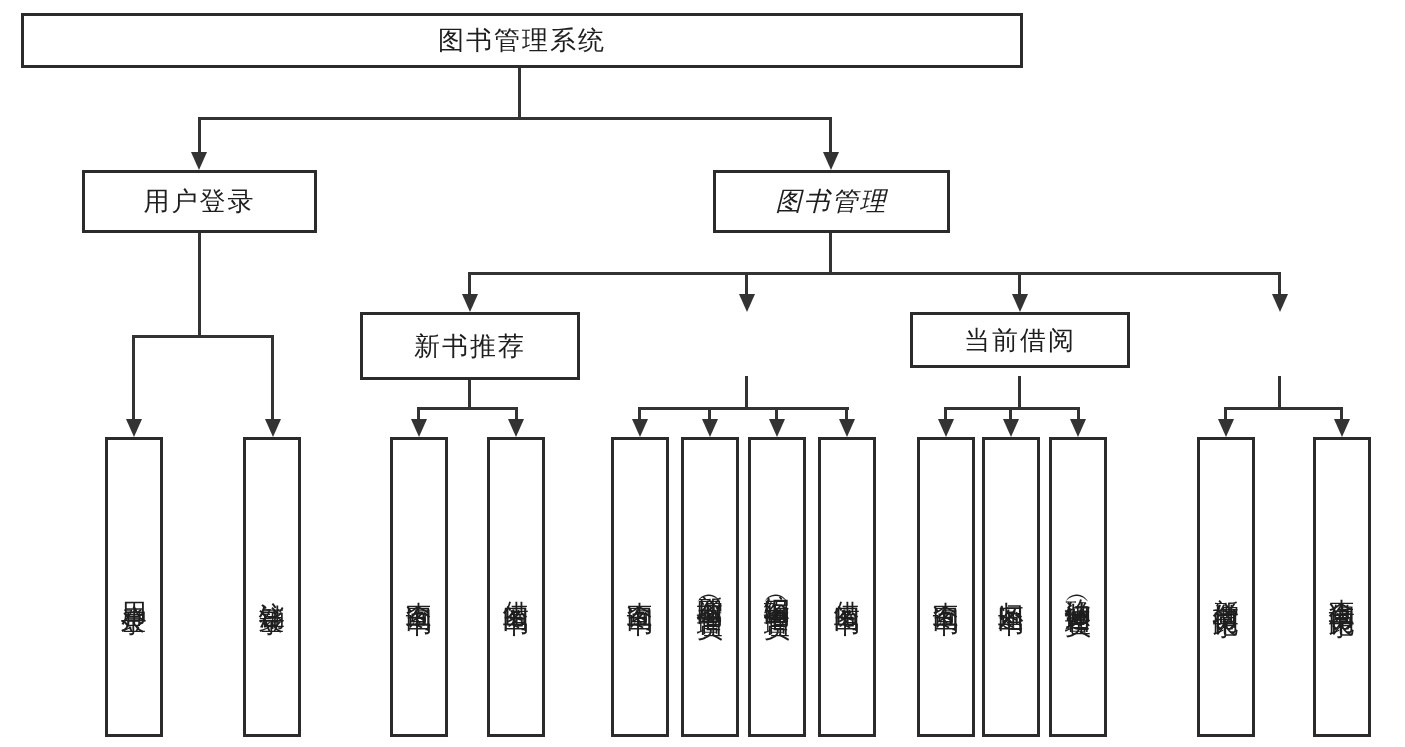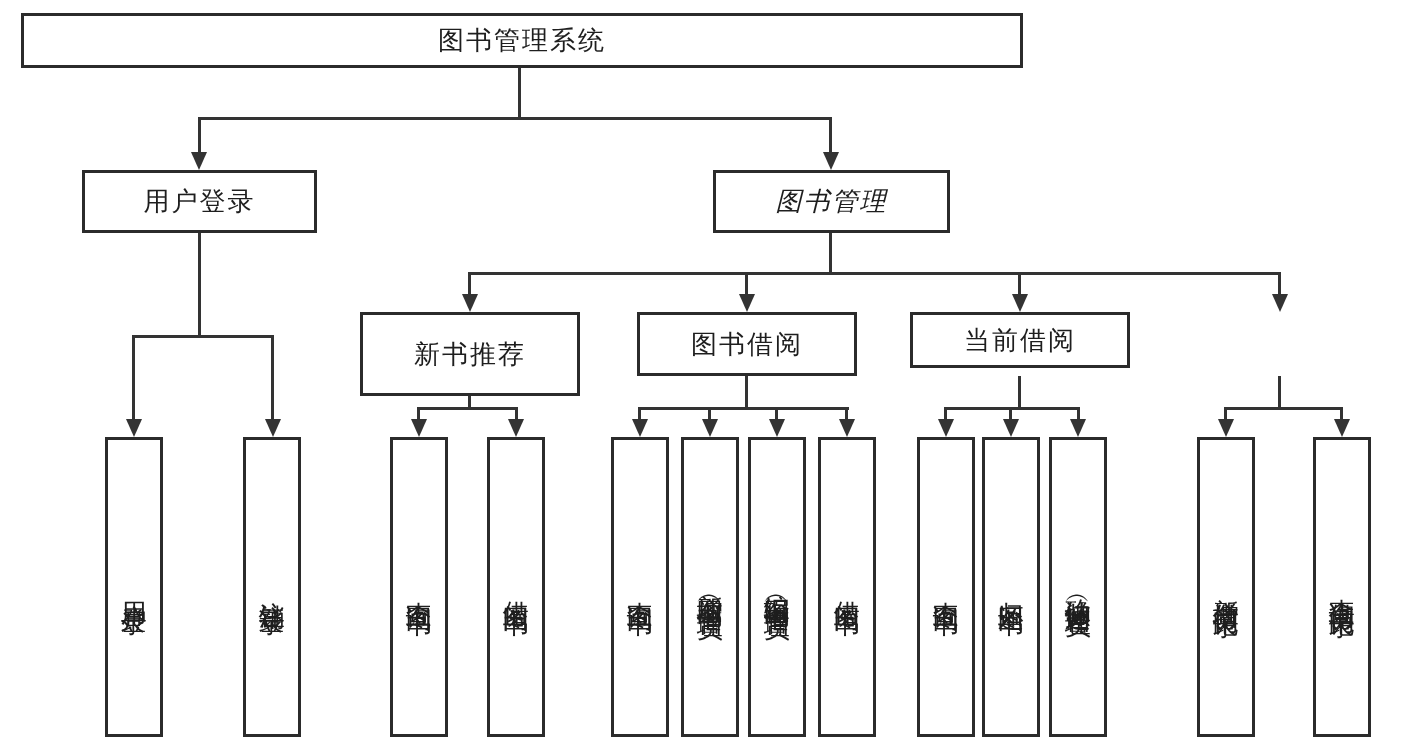--- a/index.html
+++ b/index.html
@@ -131,22 +131,21 @@
   <div class="vl" style="left:1224px; top:407px; height:14px;"></div>
   <div class="vl" style="left:1340px; top:407px; height:14px;"></div>
   <div class="arrow" style="left:1218px; top:419px;"></div>
   <div class="arrow" style="left:1334px; top:419px;"></div>
 
   <div class="box" style="left:21px; top:13px; width:1002px; height:55px;">图书管理系统</div>
 
   <div class="box" style="left:82px; top:170px; width:235px; height:63px;">用户登录</div>
   <div class="box" style="left:713px; top:170px; width:237px; height:63px;font-style:italic;">图书管理</div>
 
-  <div class="box" style="left:360px; top:312px; width:220px; height:84px;">新书推荐</div>
-  <div class="box" style="left:637px; top:312px; width:220px; height:64px;">图书借阅</div>
+  <div class="box" style="left:360px; top:312px; width:220px; height:68px;">新书推荐</div>
   <div class="box" style="left:910px; top:312px; width:220px; height:56px;">当前借阅</div>
 
   <div class="box vbox" style="left:105px; top:437px; width:58px; height:300px;">用户登录</div>
   <div class="box vbox" style="left:243px; top:437px; width:58px; height:300px;">注销登录</div>
 
   <div class="box vbox" style="left:390px; top:437px; width:58px; height:300px;">查询图书</div>
   <div class="box vbox" style="left:487px; top:437px; width:58px; height:300px;">借阅图书</div>
 
   <div class="box vbox" style="left:611px; top:437px; width:58px; height:300px;">查询图书</div>
   <div class="box vbox" style="left:681px; top:437px; width:58px; height:300px;">新增图书（管理员）</div>

